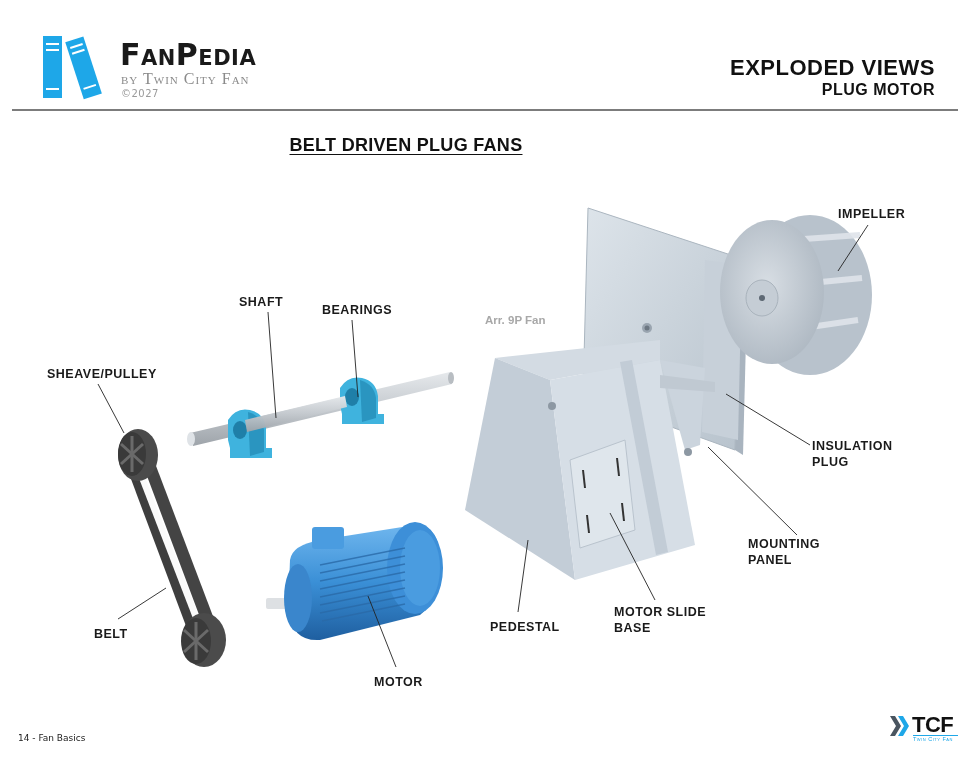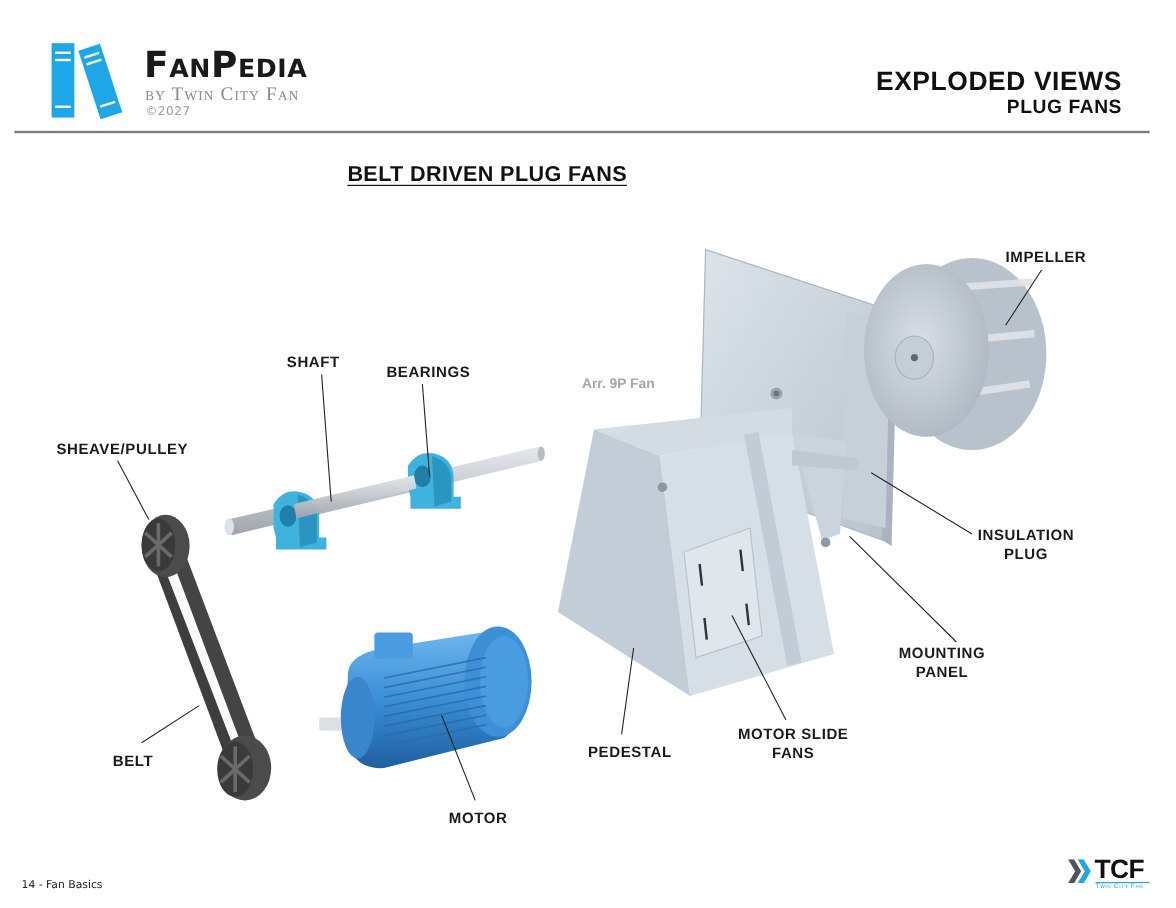--- a/index.html
+++ b/index.html
@@ -4,21 +4,21 @@
 <style>
   html, body { margin:0; padding:0; }
   body { width:980px; height:757px; background:#ffffff; position:relative; overflow:hidden; font-family:"DejaVu Sans", sans-serif; }
   .abs { position:absolute; }
   .logo-title { position:absolute; left:120px; top:40px; font-size:30px; font-weight:bold; color:#1a1a1a; letter-spacing:0.5px; font-variant:small-caps; line-height:30px; }
   .logo-sub { position:absolute; left:121px; top:70px; font-size:16px; color:#8a8a8a; font-variant:small-caps; letter-spacing:1px; line-height:18px;font-family:Liberation Serif, serif; }
   .logo-copy { position:absolute; left:121px; top:88px; font-size:10px; color:#9a9a9a; letter-spacing:0.5px; }
   .hdr-title { position:absolute; right:45px; top:55px; font-family:"Liberation Sans", sans-serif; font-weight:bold; font-size:22px; color:#111; letter-spacing:0.5px; text-align:center; }
   .hdr-sub { position:absolute; right:45px; top:81px; font-family:"Liberation Sans", sans-serif; font-weight:bold; font-size:16px; color:#111; letter-spacing:0.5px; text-align:right; }
   .page-heading { position:absolute; left:0; width:812px; top:135px; text-align:center; font-family:"Liberation Sans", sans-serif; font-weight:bold; font-size:18px; color:#111; text-decoration:underline; text-underline-offset:3px; letter-spacing:0.3px; }
-  .lbl { position:absolute; font-family:"Liberation Sans", sans-serif; font-weight:bold; font-size:12.5px; color:#1a1a1a; letter-spacing:0.5px; text-align:center; line-height:16px; white-space:nowrap; }
+  .lbl { position:absolute; font-family:"Liberation Sans", sans-serif; font-weight:bold; font-size:12.5px; color:#1a1a1a; letter-spacing:0.5px; line-height:16px; white-space:nowrap; }
   .arr { position:absolute; font-family:Liberation Sans, sans-serif; font-weight:bold; font-size:11.5px; color:#a8a8a8; }
   .footer { position:absolute; left:18px; top:733px; font-size:9px; color:#222; font-family:"DejaVu Sans", sans-serif; }
   .tcf { position:absolute; left:890px; top:714px; }
   svg.art { position:absolute; left:0; top:0; }
 </style>
 </head>
 <body>
 
 <div>
   <svg class="abs" style="left:40px;top:33px" width="70" height="68" viewBox="0 0 70 68">
@@ -31,21 +31,21 @@
       <rect x="29" y="12" width="13" height="2" fill="#fff"></rect>
       <rect x="29" y="18" width="13" height="2" fill="#fff"></rect>
       <rect x="29" y="55" width="13" height="2" fill="#fff"></rect>
     </g>
   </svg>
   <div class="logo-title">FanPedia</div>
   <div class="logo-sub">by Twin City Fan</div>
   <div class="logo-copy">©2027</div>
 
   <div class="hdr-title">EXPLODED VIEWS</div>
-  <div class="hdr-sub">PLUG FANS</div>
+  <div class="hdr-sub">PLUG MOTOR</div>
   <div class="abs" style="left:12px;top:109px;width:946px;height:2px;background:#7c7c7c"></div>
 </div>
 
 <div class="page-heading">BELT DRIVEN PLUG FANS</div>
 
 <svg class="art" width="980" height="757" viewBox="0 0 980 757">
   <defs>
     <linearGradient id="shaftG" x1="0" y1="0" x2="0" y2="1">
       <stop offset="0" stop-color="#e6e9ec"></stop>
         <stop offset="0.5" stop-color="#c4c9ce"></stop>
@@ -183,21 +183,21 @@
 </svg>
 
 <div class="lbl" style="left:239px;top:294px">SHAFT</div>
 <div class="lbl" style="left:322px;top:302px">BEARINGS</div>
 <div class="lbl" style="left:47px;top:366px">SHEAVE/PULLEY</div>
 <div class="lbl" style="left:94px;top:626px">BELT</div>
 <div class="lbl" style="left:374px;top:674px">MOTOR</div>
 <div class="lbl" style="left:490px;top:619px">PEDESTAL</div>
 <div class="lbl" style="left:614px;top:604px;width:94px">
   <div>MOTOR SLIDE</div>
-  <div>FANS</div>
+  <div>BASE</div>
 </div>
 <div class="lbl" style="left:838px;top:206px">IMPELLER</div>
 <div class="lbl" style="left:812px;top:438px;width:86px">
   <div>INSULATION</div>
   <div>PLUG</div>
 </div>
 <div class="lbl" style="left:748px;top:536px;width:74px">
   <div>MOUNTING</div>
   <div>PANEL</div>
 </div>

